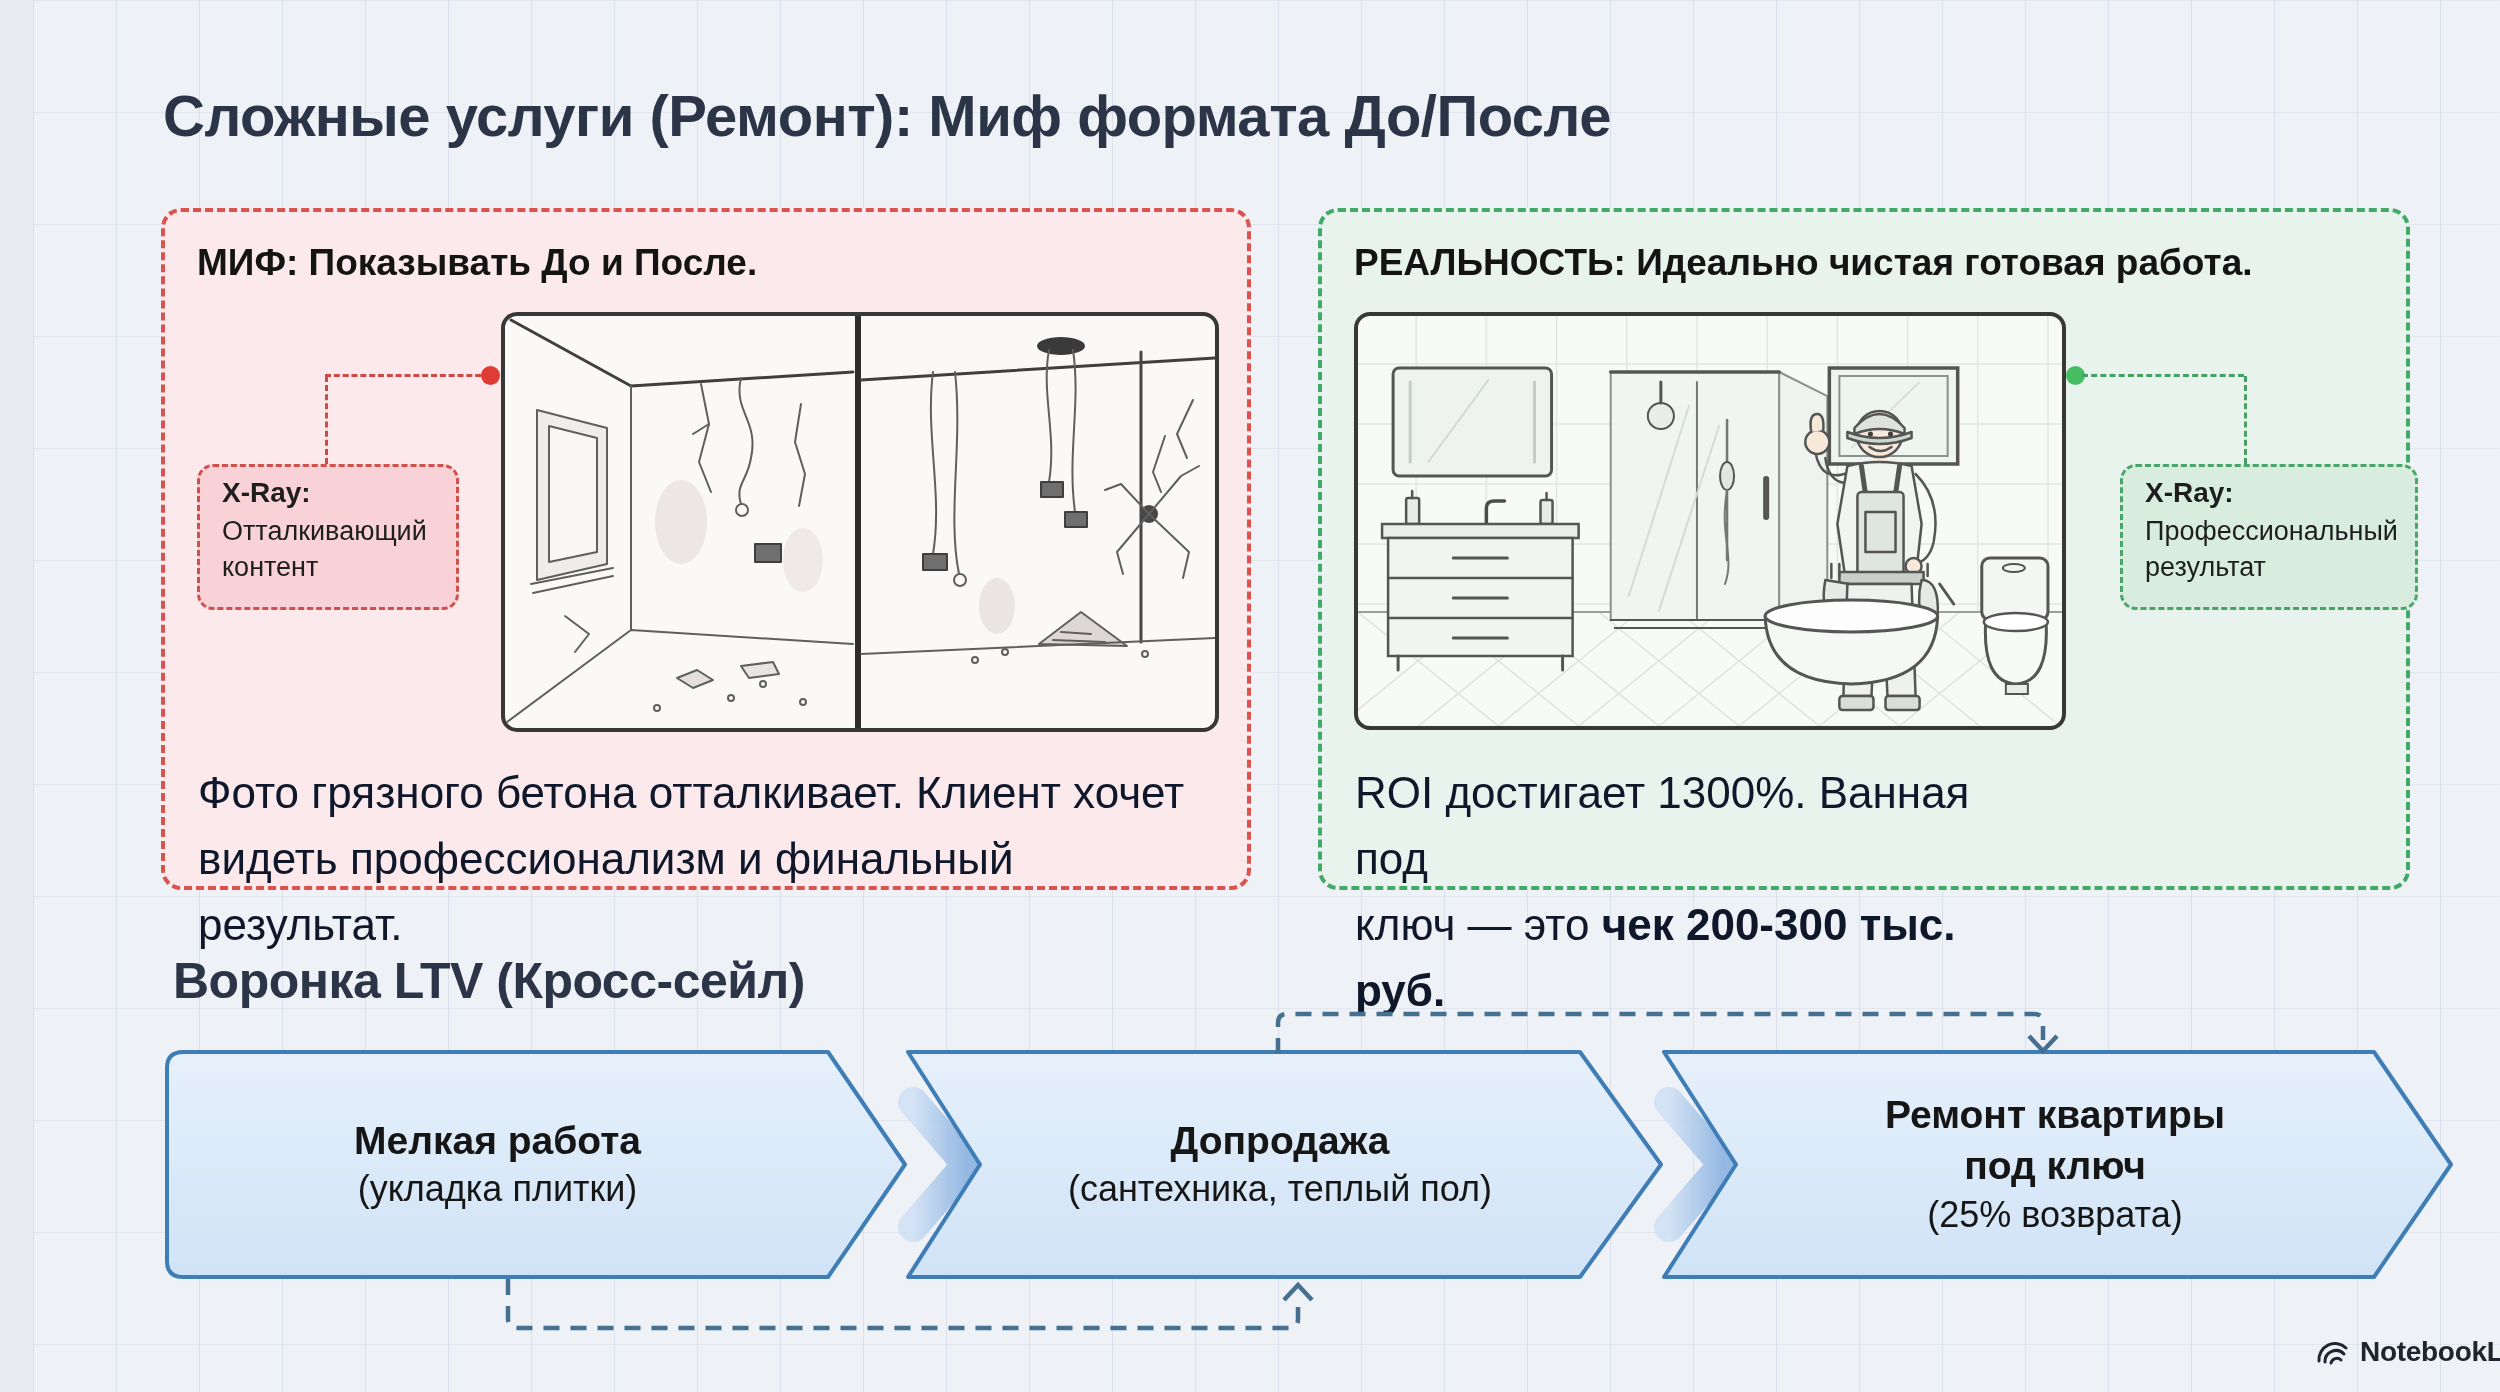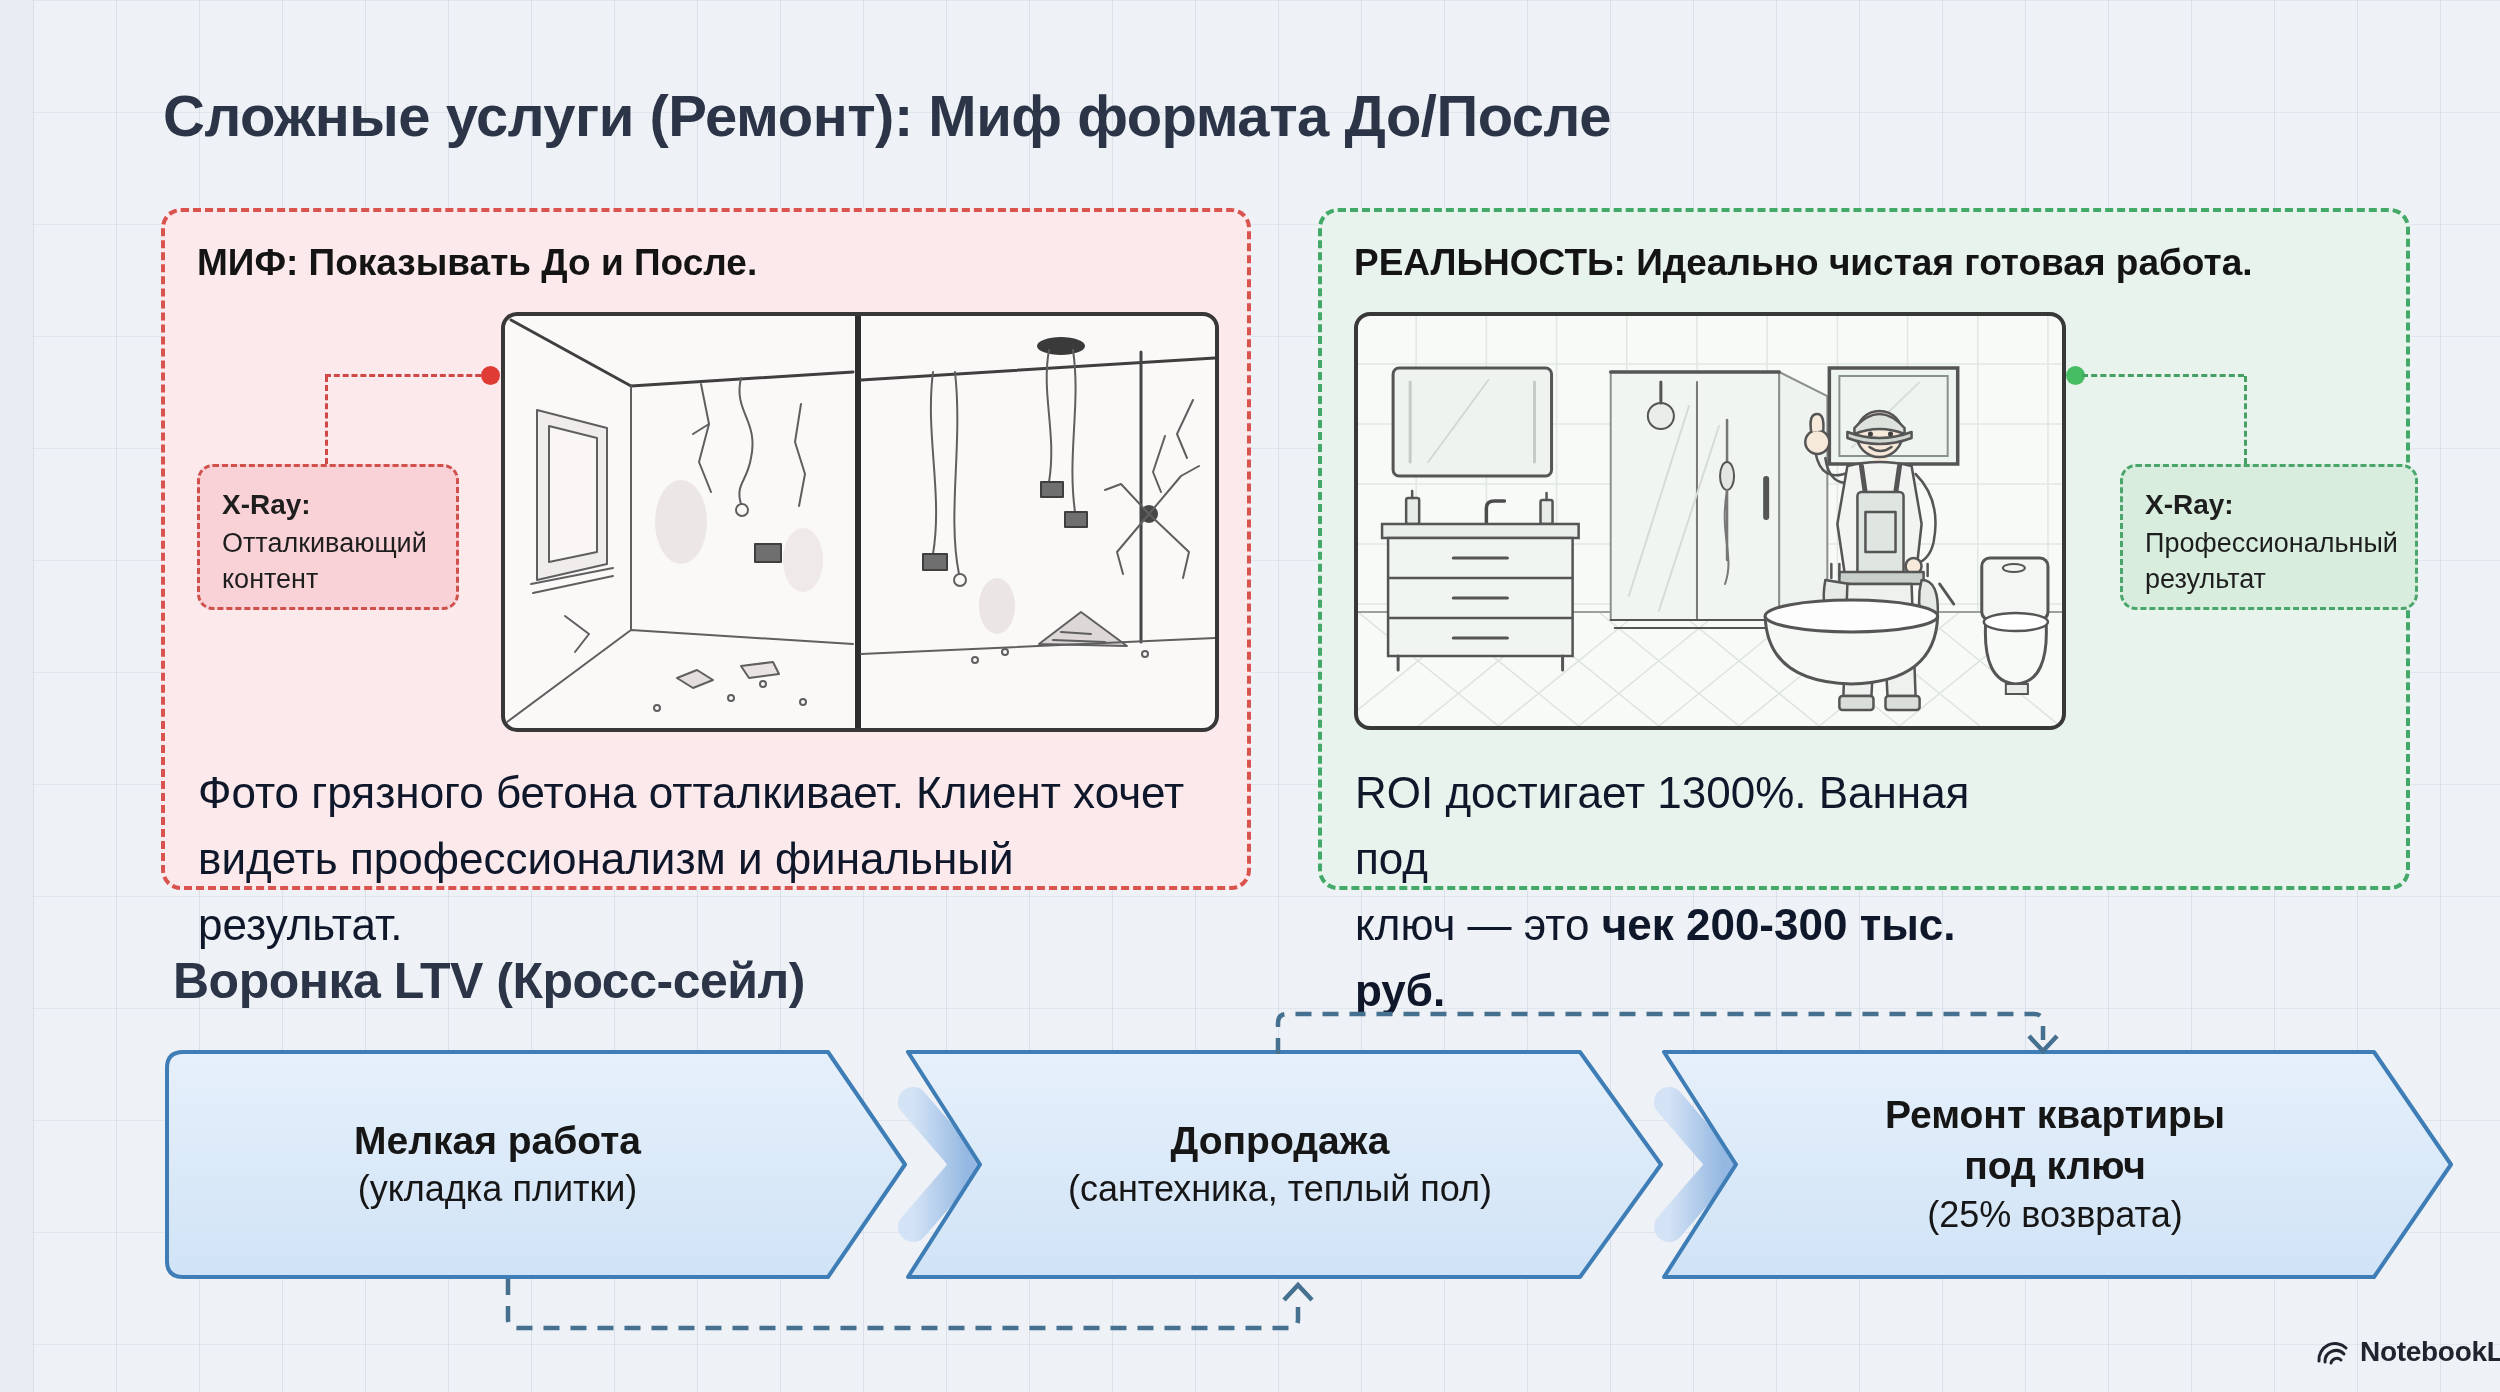--- a/index.html
+++ b/index.html
@@ -24,21 +24,21 @@
   .panel.reality { left:1285px; width:1092px; background:#e9f3ee; border:4px dashed #43a968; }
   .panel-header { position:absolute; left:32px; top:30px; font-size:37px; font-weight:700; color:#141414; }
   .sketch-frame {
     position:absolute; top:100px; width:718px; height:420px;
     border:4px solid #383838; border-radius:16px; background:#fbf8f8; overflow:hidden;
   }
   .panel.myth .sketch-frame { left:336px; }
   .panel.reality .sketch-frame { left:32px; width:712px; height:418px; background:#f7faf7; }
   .sketch-frame svg { display:block; width:100%; height:100%; }
   .callout {
-    position:absolute; top:252px; height:146px; border-radius:16px; padding:20px 22px;
+    position:absolute; top:252px; height:146px; border-radius:16px; padding:8px 22px;
     font-size:27px; line-height:1.32; color:#1e1e1e;
   }
   .callout .xray-label { font-weight:700; font-size:28px; display:block; margin-bottom:2px; }
   .panel.myth .callout    { left:32px;  width:262px; background:#f8d2d6; border:3px dashed #d0504c; }
   .panel.reality .callout { left:798px; width:298px; background:#d9edde; border:3px dashed #4aa56a; }
   .dash-h, .dash-v { position:absolute; }
   .panel.myth .dash-h { border-top:3px dashed #cf4946; }
   .panel.myth .dash-v { border-left:3px dashed #cf4946; }
   .panel.reality .dash-h { border-top:3px dashed #44a163; }
   .panel.reality .dash-v { border-left:3px dashed #44a163; }

